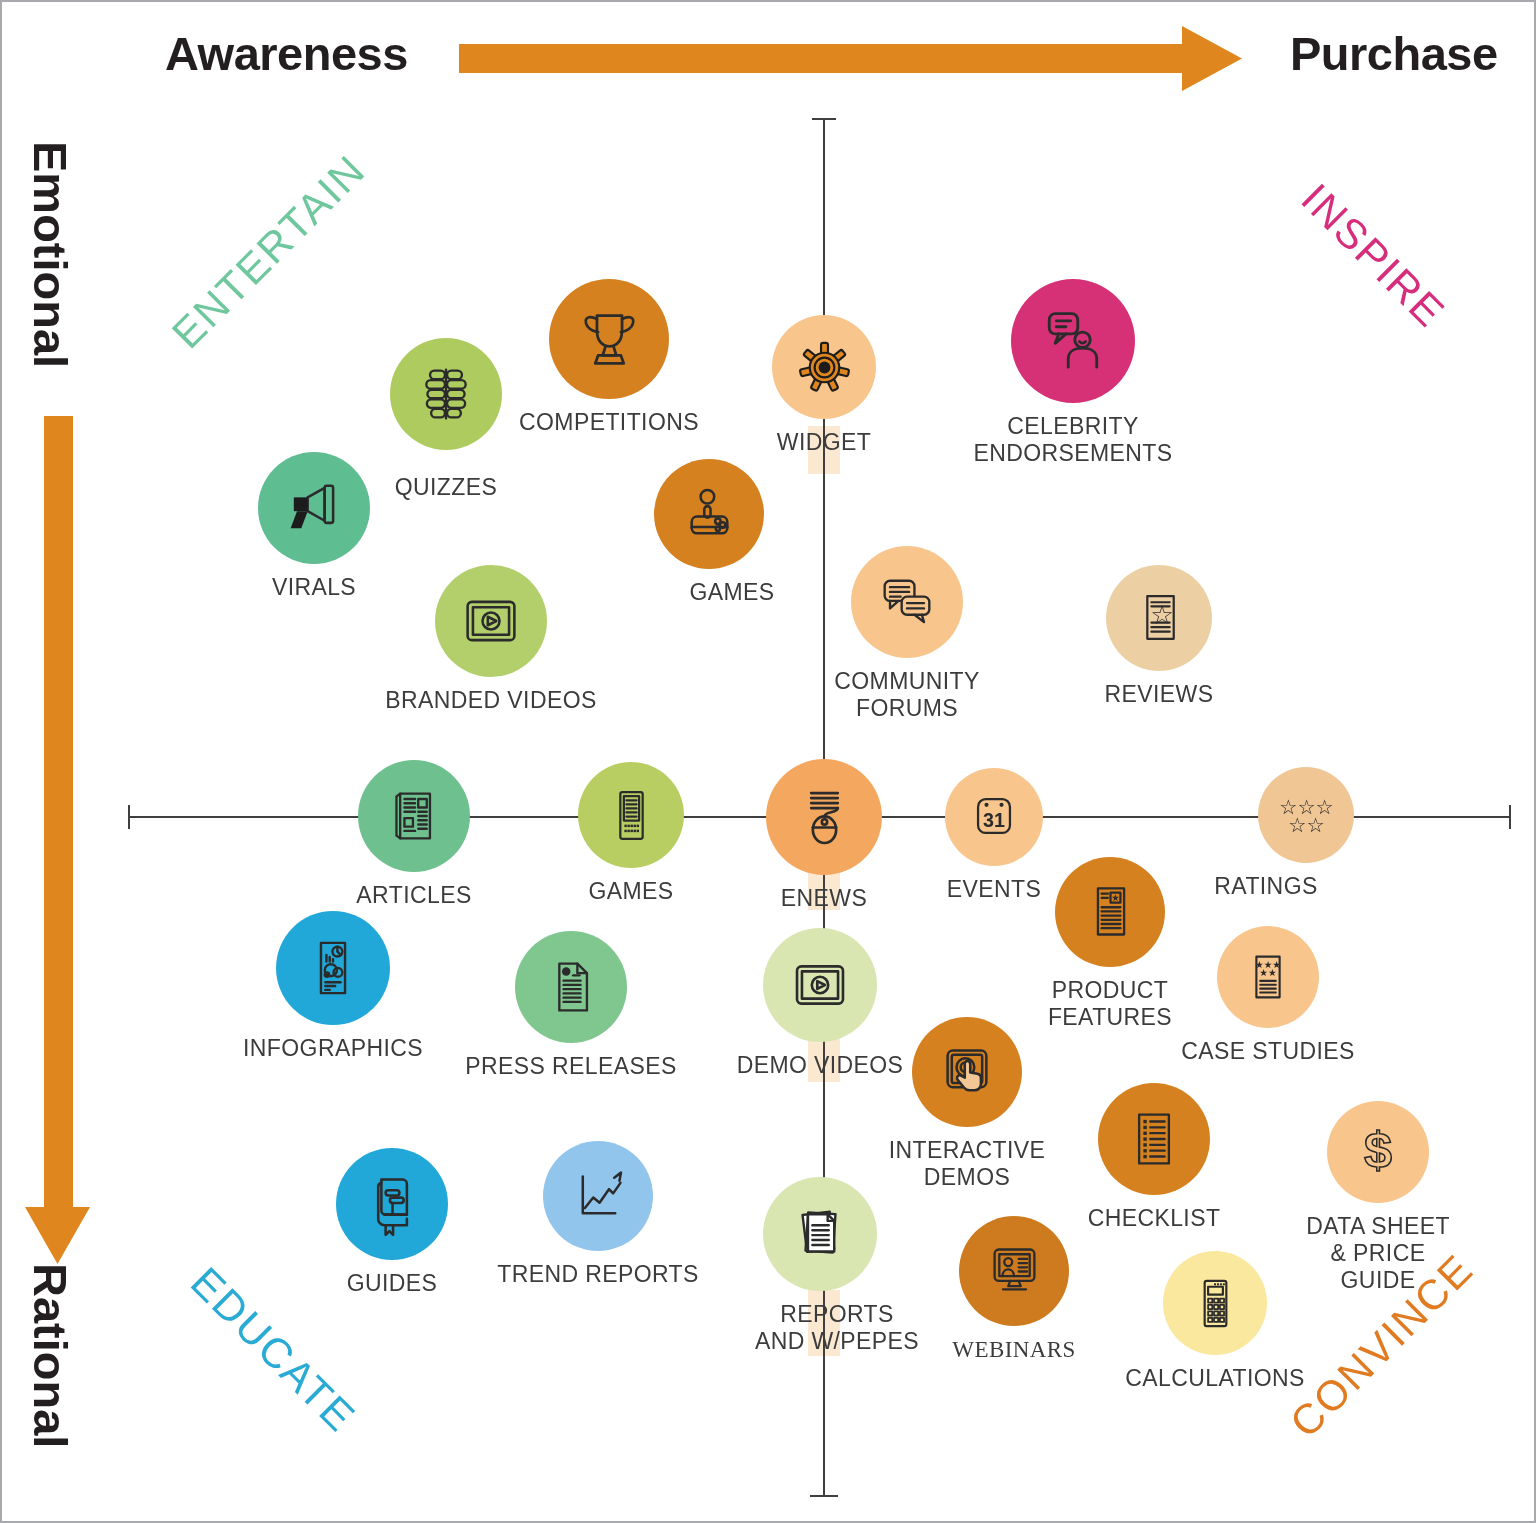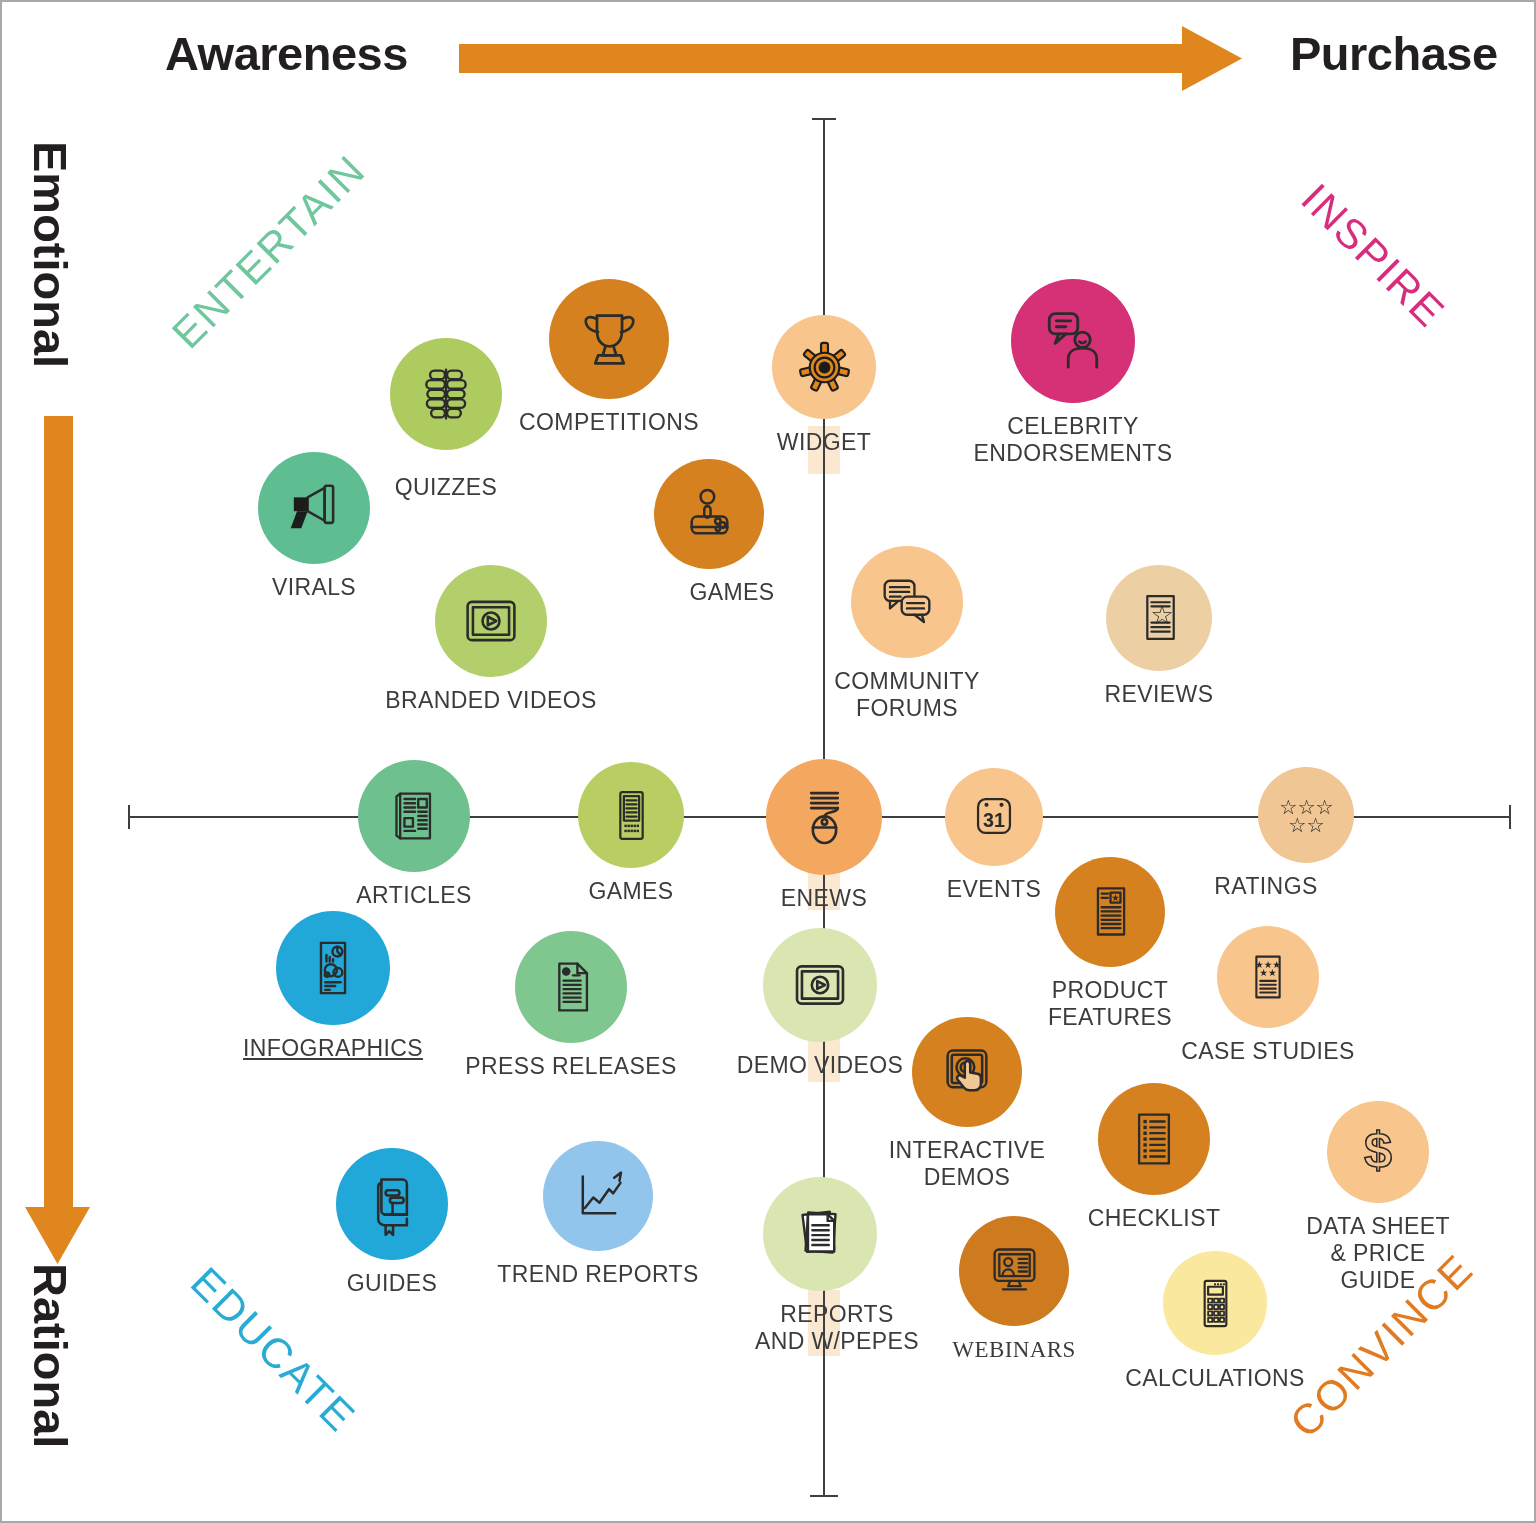--- a/index.html
+++ b/index.html
@@ -254,21 +254,21 @@
             <circle cx="36" cy="17" r="4.5"></circle>
             <path d="M36 17v-4.5M36 17l3.2 3.2"></path>
             <path d="M26 26v-6M29 26v-4M32 26v-2"></path>
             <circle cx="30" cy="34" r="5.5"></circle>
             <circle cx="36.5" cy="36" r="4"></circle>
             <circle cx="26.5" cy="38" r="2"></circle>
             <path d="M25 45h14M25 48.5h9M25 52h4"></path>
           </svg>
         </span>
       </div>
-      <div class="nlabel" data-name="item-label-infographics" style="left: 331px; top: 1033px; text-decoration: underline;">INFOGRAPHICS</div>
+      <div class="nlabel" data-name="item-label-infographics" style="left: 331px; top: 1033px;">INFOGRAPHICS</div>
       <div class="bubble" data-name="item-circle-press-releases" style="left: 513px; top: 929px; height: 112px; width: 112px; background: rgb(127, 198, 143);">
         <span class="ic" data-name="press-doc-icon" style="height: 68px; width: 68px;">
           <svg viewBox="0 0 64 64" fill="none" stroke="#2b2b2b" stroke-width="2.2" stroke-linecap="round" stroke-linejoin="round">
             <path d="M21 10h17l9 9v35H21z"></path>
             <path d="M38 10v9h9"></path>
             <circle cx="27.5" cy="17.5" r="4" fill="#2b2b2b" stroke="none"></circle>
             <path d="M34 21h6"></path>
             <path d="M25 26h16M25 30h16M25 34h16M25 38h16M25 42h16M25 46h16"></path>
           </svg>
         </span>

